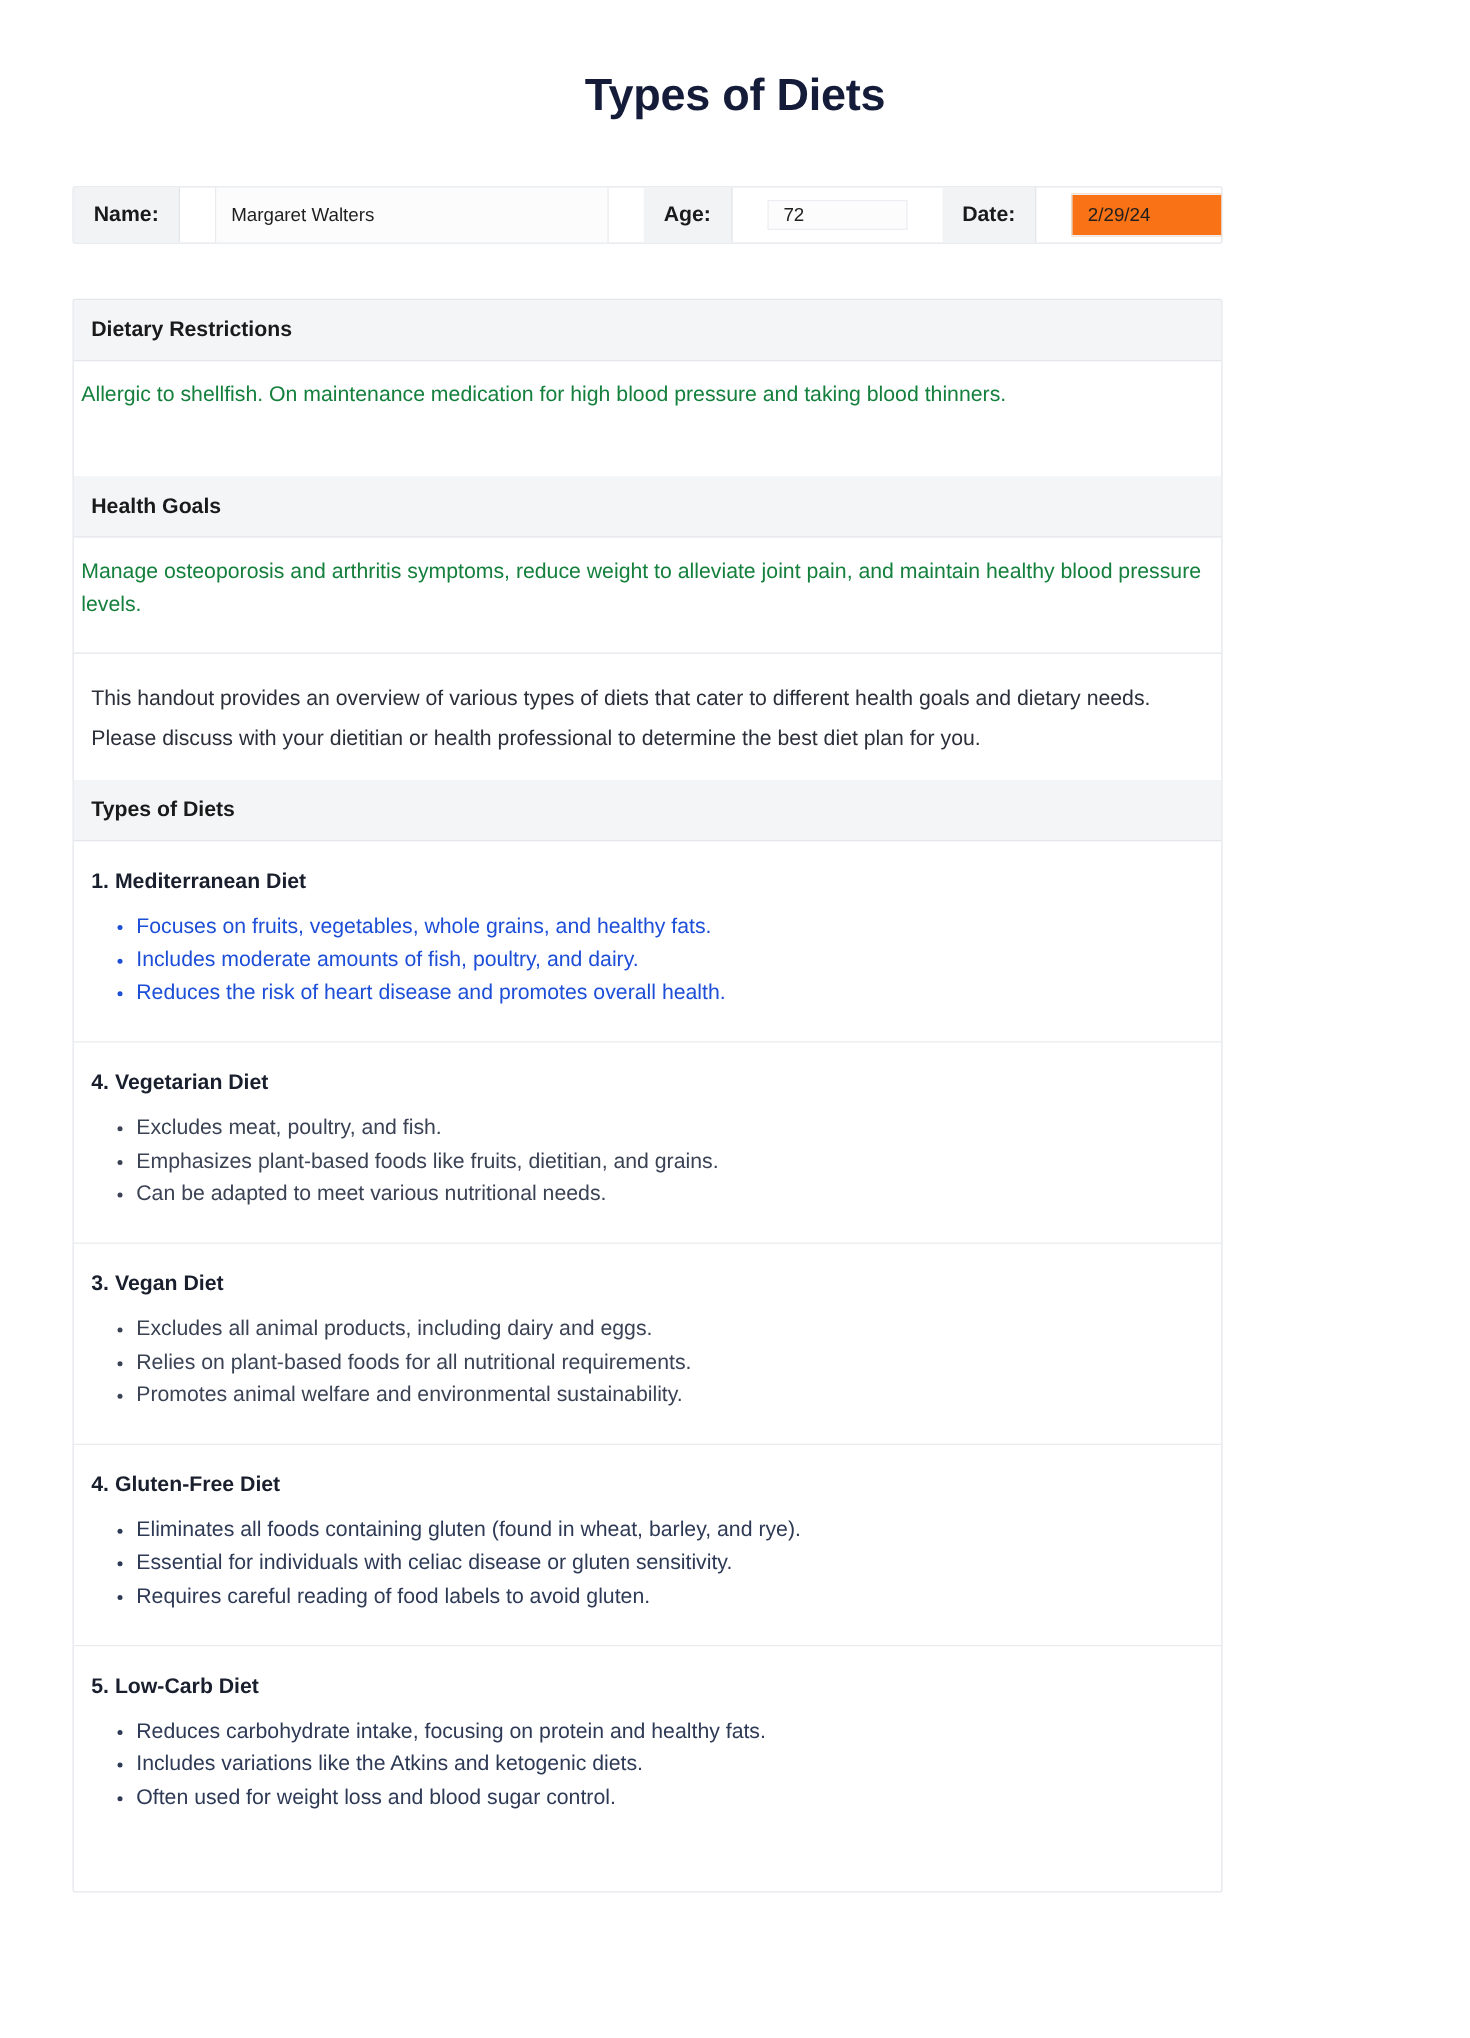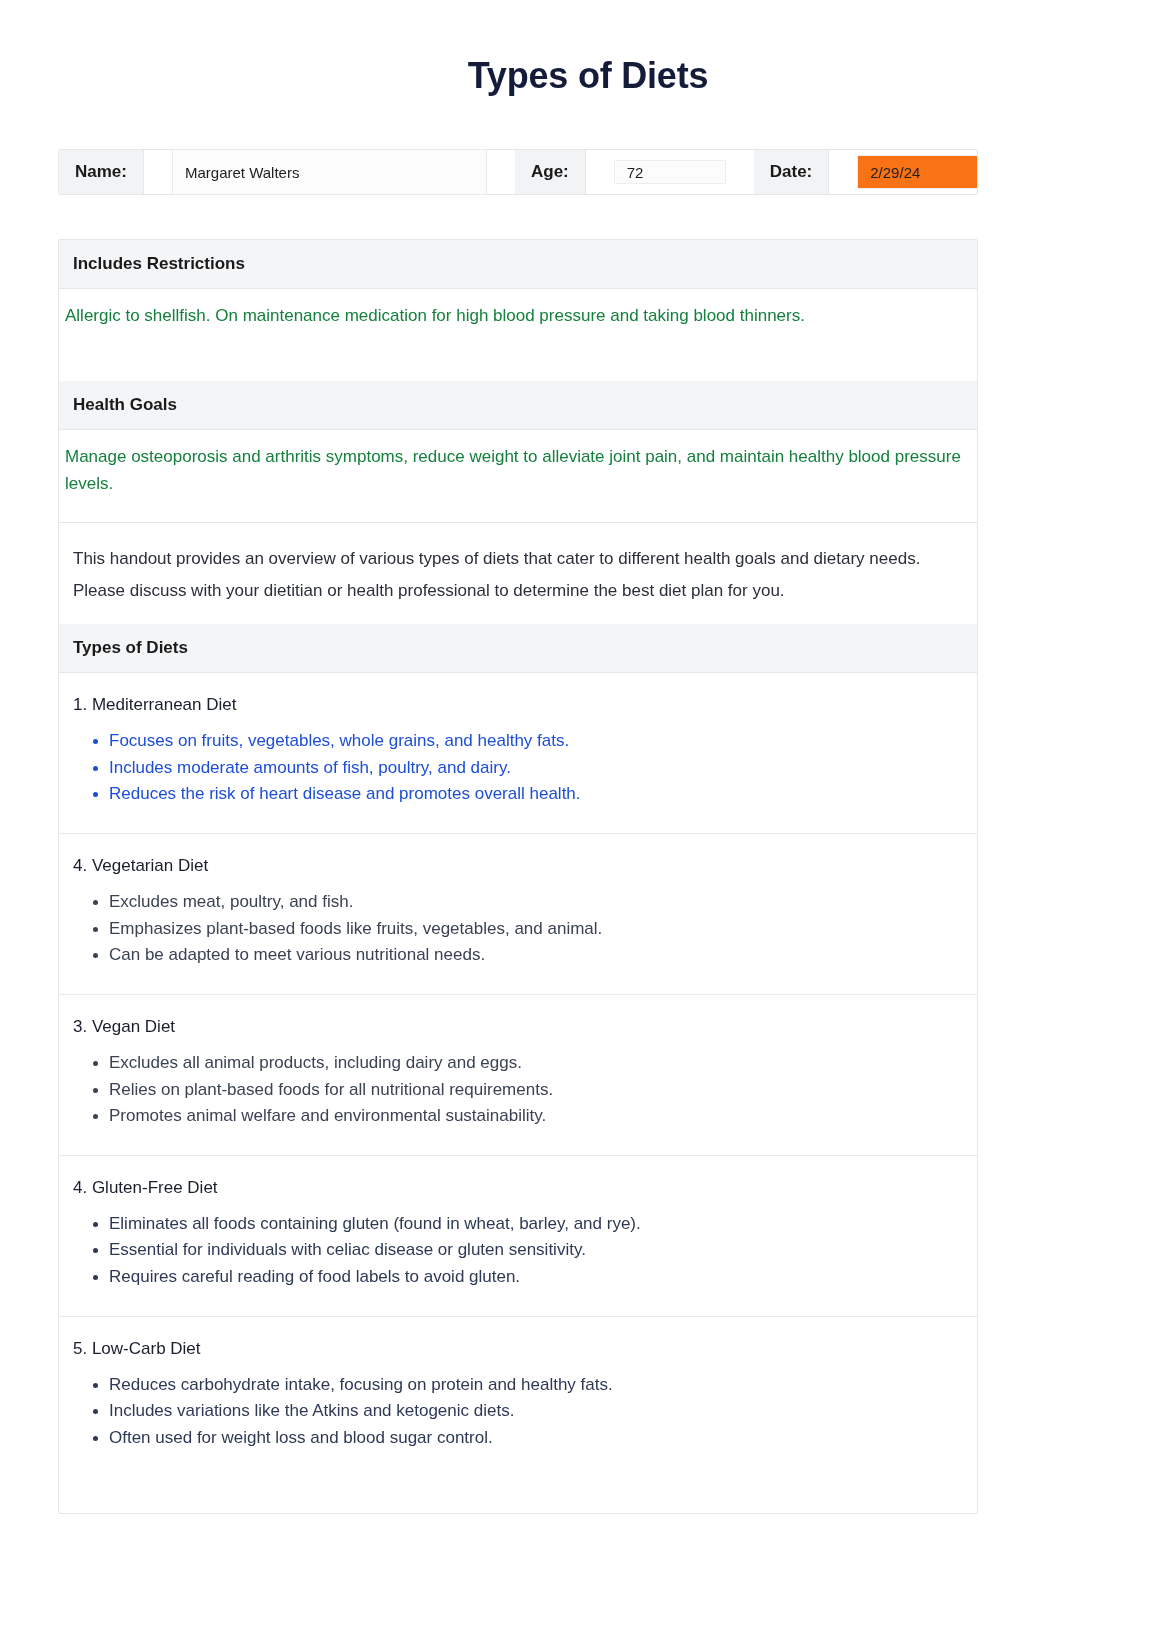--- a/index.html
+++ b/index.html
@@ -142,21 +142,21 @@
   
   .diet-item {
     border-bottom: 1px solid #e9ebee;
     padding: 22px 16px 24px 14px;
   }
   .diet-item:last-child {
     border-bottom: none;
     padding-bottom: 60px;
   }
   .diet-heading {
-    font-weight: normal;
+    font-weight: bold;
     font-size: 17px;
     color: #1a1f2e;
     margin: 0 0 14px 0;
   }
   .diet-bullets {
     margin: 0;
     padding-left: 36px;
     list-style-type: disc;
   }
   .diet-bullets li {
@@ -187,21 +187,21 @@
       <div class="info-label">Name:</div>
       <div class="info-value name-value">Margaret Walters</div>
       <div class="info-label">Age:</div>
       <div class="info-value age-value">72</div>
       <div class="info-label">Date:</div>
       <div class="info-value date-value">2/29/24</div>
     </div>
 
     <div class="card">
 
-      <div class="section-header">Includes Restrictions</div>
+      <div class="section-header">Dietary Restrictions</div>
       <div class="section-body tall">Allergic to shellfish. On maintenance medication for high blood pressure and taking blood thinners.</div>
 
       <div class="section-header">Health Goals</div>
       <div class="section-body tall">Manage osteoporosis and arthritis symptoms, reduce weight to alleviate joint pain, and maintain healthy blood pressure levels.</div>
 
       <div class="intro-block">This handout provides an overview of various types of diets that cater to different health goals and dietary needs. Please discuss with your dietitian or health professional to determine the best diet plan for you.</div>
 
       <div class="section-header">Types of Diets</div>
 
       <div class="diet-item">
@@ -210,21 +210,21 @@
           <li>Focuses on fruits, vegetables, whole grains, and healthy fats.</li>
           <li>Includes moderate amounts of fish, poultry, and dairy.</li>
           <li>Reduces the risk of heart disease and promotes overall health.</li>
         </ul>
       </div>
 
       <div class="diet-item">
         <div class="diet-heading">4. Vegetarian Diet</div>
         <ul class="diet-bullets tone-slate">
           <li>Excludes meat, poultry, and fish.</li>
-          <li>Emphasizes plant-based foods like fruits, vegetables, and animal.</li>
+          <li>Emphasizes plant-based foods like fruits, dietitian, and grains.</li>
           <li>Can be adapted to meet various nutritional needs.</li>
         </ul>
       </div>
 
       <div class="diet-item">
         <div class="diet-heading">3. Vegan Diet</div>
         <ul class="diet-bullets tone-slate">
           <li>Excludes all animal products, including dairy and eggs.</li>
           <li>Relies on plant-based foods for all nutritional requirements.</li>
           <li>Promotes animal welfare and environmental sustainability.</li>

